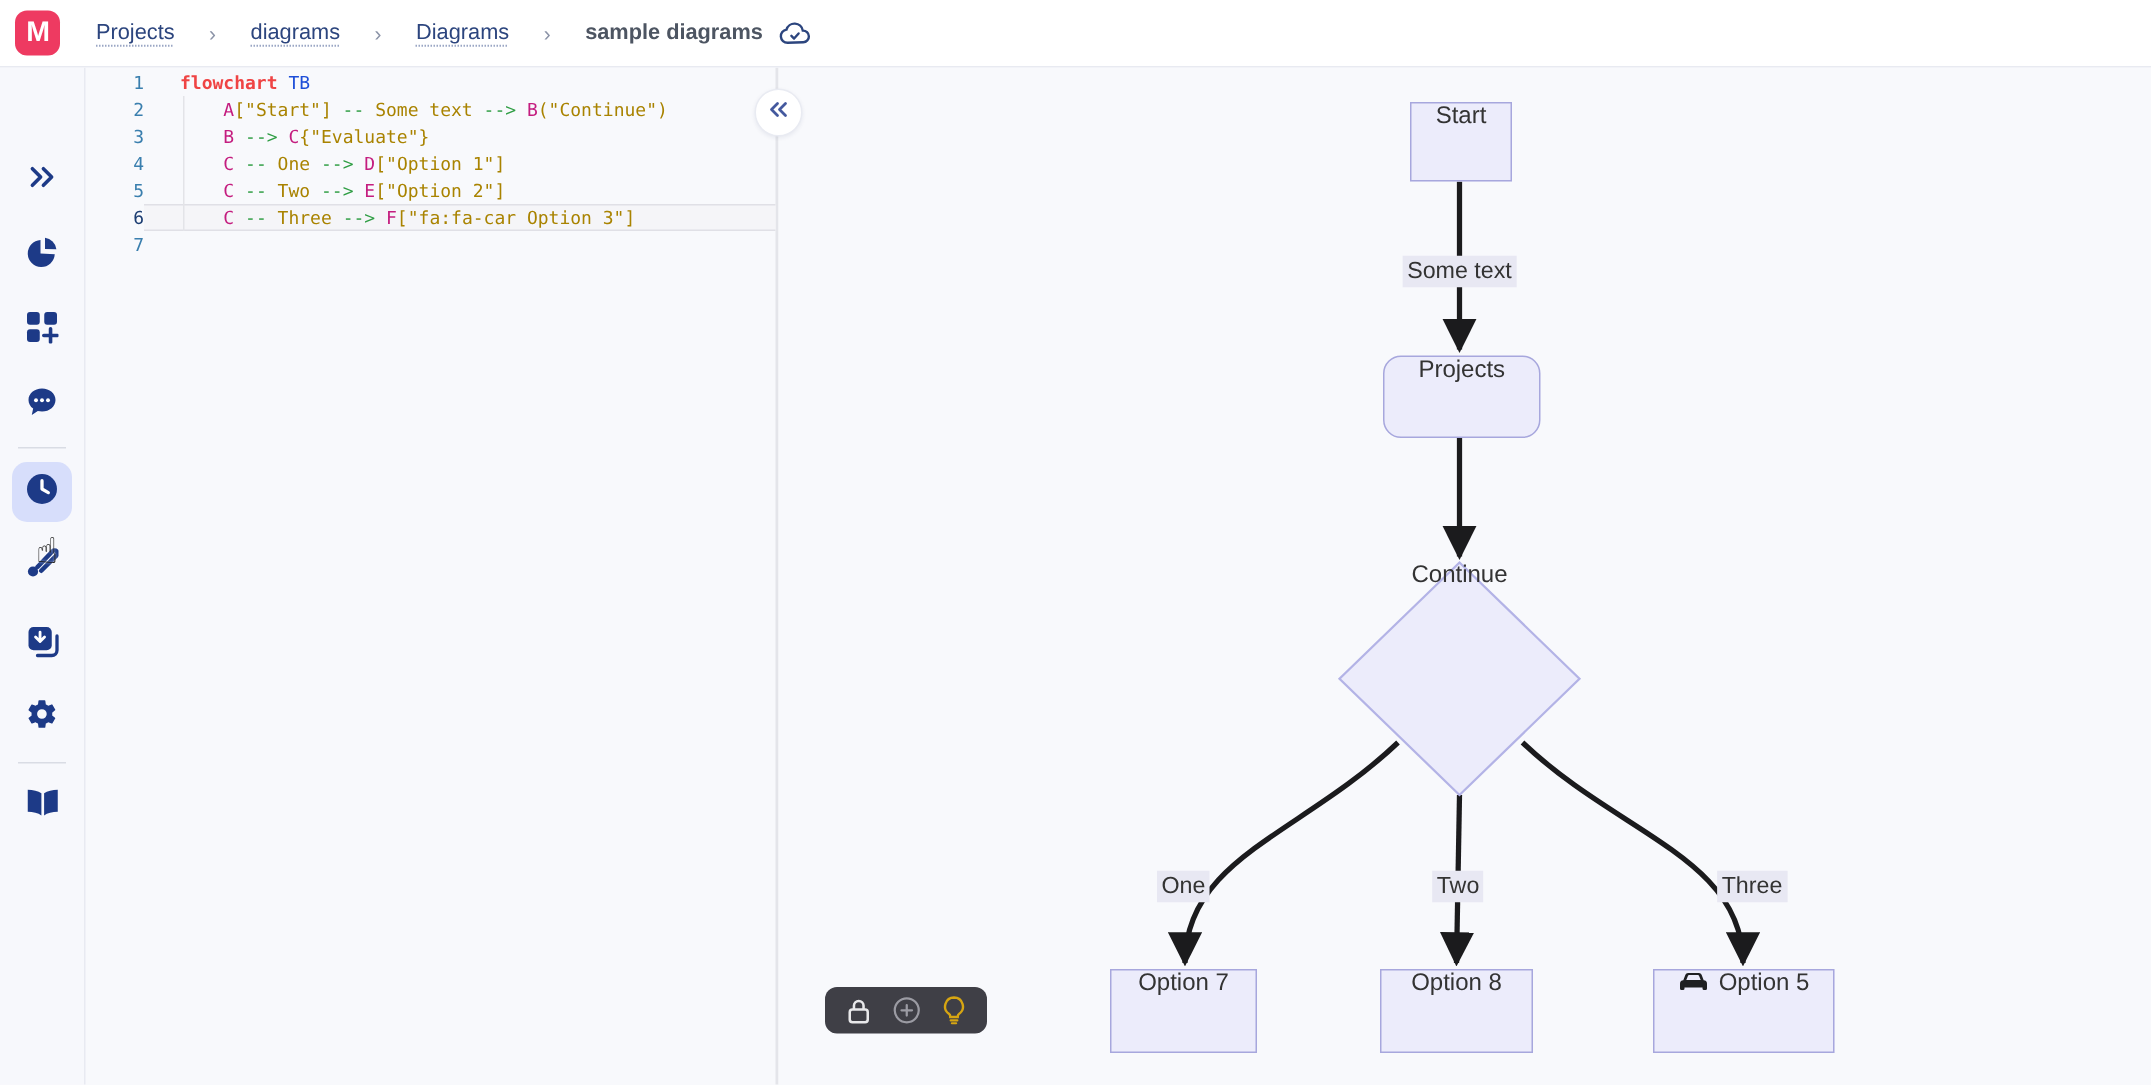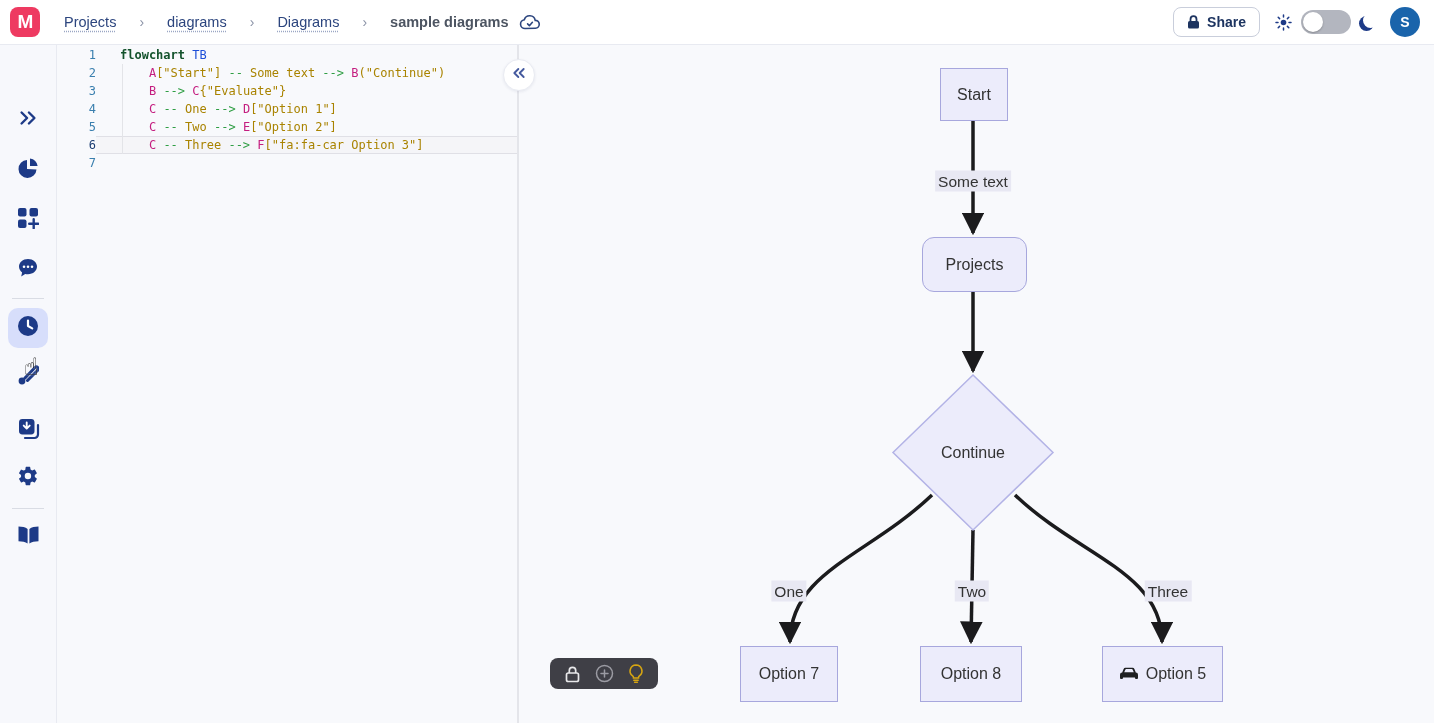--- a/index.html
+++ b/index.html
@@ -44,37 +44,37 @@
   .editor { position:absolute; left:57px; top:45px; width:462px; height:678px; background:#f8f9fc;
             border-right:2px solid #e4e5ea; font-family:"DejaVu Sans Mono", monospace; font-size:12px; }
   .code-lines { position:absolute; left:0; top:1px; right:0; }
   .crow { display:flex; height:18px; line-height:18px; }
   .lnum { width:39px; text-align:right; color:#3a7fae; flex:0 0 39px; }
   .ltext { padding-left:24px; white-space:pre; flex:1; }
   .crow.active .lnum { color:#1c3d72; }
   .crow.active .ltext { background:#f5f5f8; border-top:1px solid #e0e0e6; border-bottom:1px solid #e0e0e6;
                         line-height:16px; }
   .indent-guide { position:absolute; left:65px; top:19px; width:1px; height:90px; background:#e3e4e8; }
-  .tk-keyword { color:#14532d; font-weight:bold; }
+  .tk-keyword { color:#ef4444; font-weight:bold; }
   .tk-type { color:#1d4ed8; }
   .tk-entity { color:#c41d7f; }
   .tk-string { color:#a98300; }
   .tk-arrow { color:#2f9e44; }
   .tk-plain { color:#333; }
   .collapse-btn { position:absolute; left:503px; top:59px; width:32px; height:32px; border-radius:50%;
                   background:#fff; border:1px solid #e9ebf2; box-shadow:0 1px 3px rgba(30,40,90,.08);
                   display:flex; align-items:center; justify-content:center; cursor:pointer; z-index:8; }
 
   
   .preview { position:absolute; left:519px; top:45px; width:915px; height:678px; background:#f8f9fc; }
   .diagram-layer { position:absolute; left:0; top:0; width:1434px; height:723px; z-index:2; pointer-events:none; }
   .edge-svg { position:absolute; left:0; top:0; }
   .edge-path { stroke:#1b1b1d; stroke-width:3.5; fill:none; }
   .dnode { position:absolute; background:#ececfb; border:1.5px solid #a7a7dd; color:#333;
-           display:flex; align-items:center; justify-content:center; gap:7px; font-size:16px; }
+           display:flex; justify-content:center; gap:7px; font-size:16px; }
   .dnode.rounded { border-radius:12px; }
   .dnode.diamond-label { background:none; border:none; }
   .diamond-shape { fill:#ececfb; stroke:#b3b3e6; stroke-width:1.5; }
   .edge-label { position:absolute; transform:translate(-50%,-50%); background:#e8e8f3; color:#333;
                 font-size:15.5px; padding:0 3px; line-height:21px; }
 
   
   .dia-toolbar { position:absolute; left:550px; top:658px; width:108px; height:31px; background:#3f3f46;
                  border-radius:8px; display:flex; align-items:center; justify-content:space-evenly; z-index:9; }
   .dia-toolbar .tb-icon { display:flex; cursor:pointer; }
@@ -92,46 +92,20 @@
       <span class="crumb-link">Diagrams</span>
       <span class="crumb-sep">›</span>
       <span class="crumb-current">sample diagrams</span>
     </div>
   <span class="cloud-icon">
     <svg width="22" height="18" viewBox="0 0 22 18">
         <path d="M6 15.5 a4.4 4.4 0 0 1-.7-8.75 A5.6 5.6 0 0 1 16.2 7.4 a3.9 3.9 0 0 1 .3 7.8 z" fill="none" stroke="#2c457e" stroke-width="1.6"></path>
         <path d="M8.6 10.9 l1.8 1.8 3-3.4" fill="none" stroke="#2c457e" stroke-width="1.6" stroke-linecap="round" stroke-linejoin="round"></path>
       </svg>
   </span>
-  <div class="topbar-right">
-    <button class="share-btn">
-      <span style="display:flex;">
-        <svg width="13" height="14" viewBox="0 0 13 14">
-            <rect x="1" y="6" width="11" height="7.5" rx="1.6" fill="#1d3460"></rect>
-            <path d="M3.5 6 V4.2 a3 3 0 0 1 6 0 V6" fill="none" stroke="#1d3460" stroke-width="1.8"></path>
-          </svg>
-      </span>
-      <span>Share</span>
-    </button>
-    <div class="theme-group">
-      <span style="display:flex;">
-        <svg width="17" height="17" viewBox="0 0 17 17">
-            <circle cx="8.5" cy="8.5" r="2.8" fill="#1d3a87"></circle>
-            <g stroke="#1d3a87" stroke-width="1.5" stroke-linecap="round">
-              <path d="M8.5 1v2M8.5 14v2M1 8.5h2M14 8.5h2M3.2 3.2l1.4 1.4M12.4 12.4l1.4 1.4M13.8 3.2l-1.4 1.4M4.6 12.4l-1.4 1.4"></path>
-            </g>
-          </svg>
-      </span>
-      <div class="toggle">
-        <div class="toggle-knob"></div>
-      </div>
-      <span class="moon"></span>
-    </div>
-    <div class="avatar">S</div>
-  </div>
 </div>
 
 <div class="sidebar">
   <div class="side-item" style="top:55px">
     <span><svg width="22" height="22" viewBox="0 0 24 24" fill="none" stroke="#1d3a87" stroke-width="2.6" stroke-linecap="round" stroke-linejoin="round">
           <path d="M5 6l6 6-6 6"></path>
           <path d="M13 6l6 6-6 6"></path>
         </svg></span>
   </div>
   <div class="side-item" style="top:105px">

